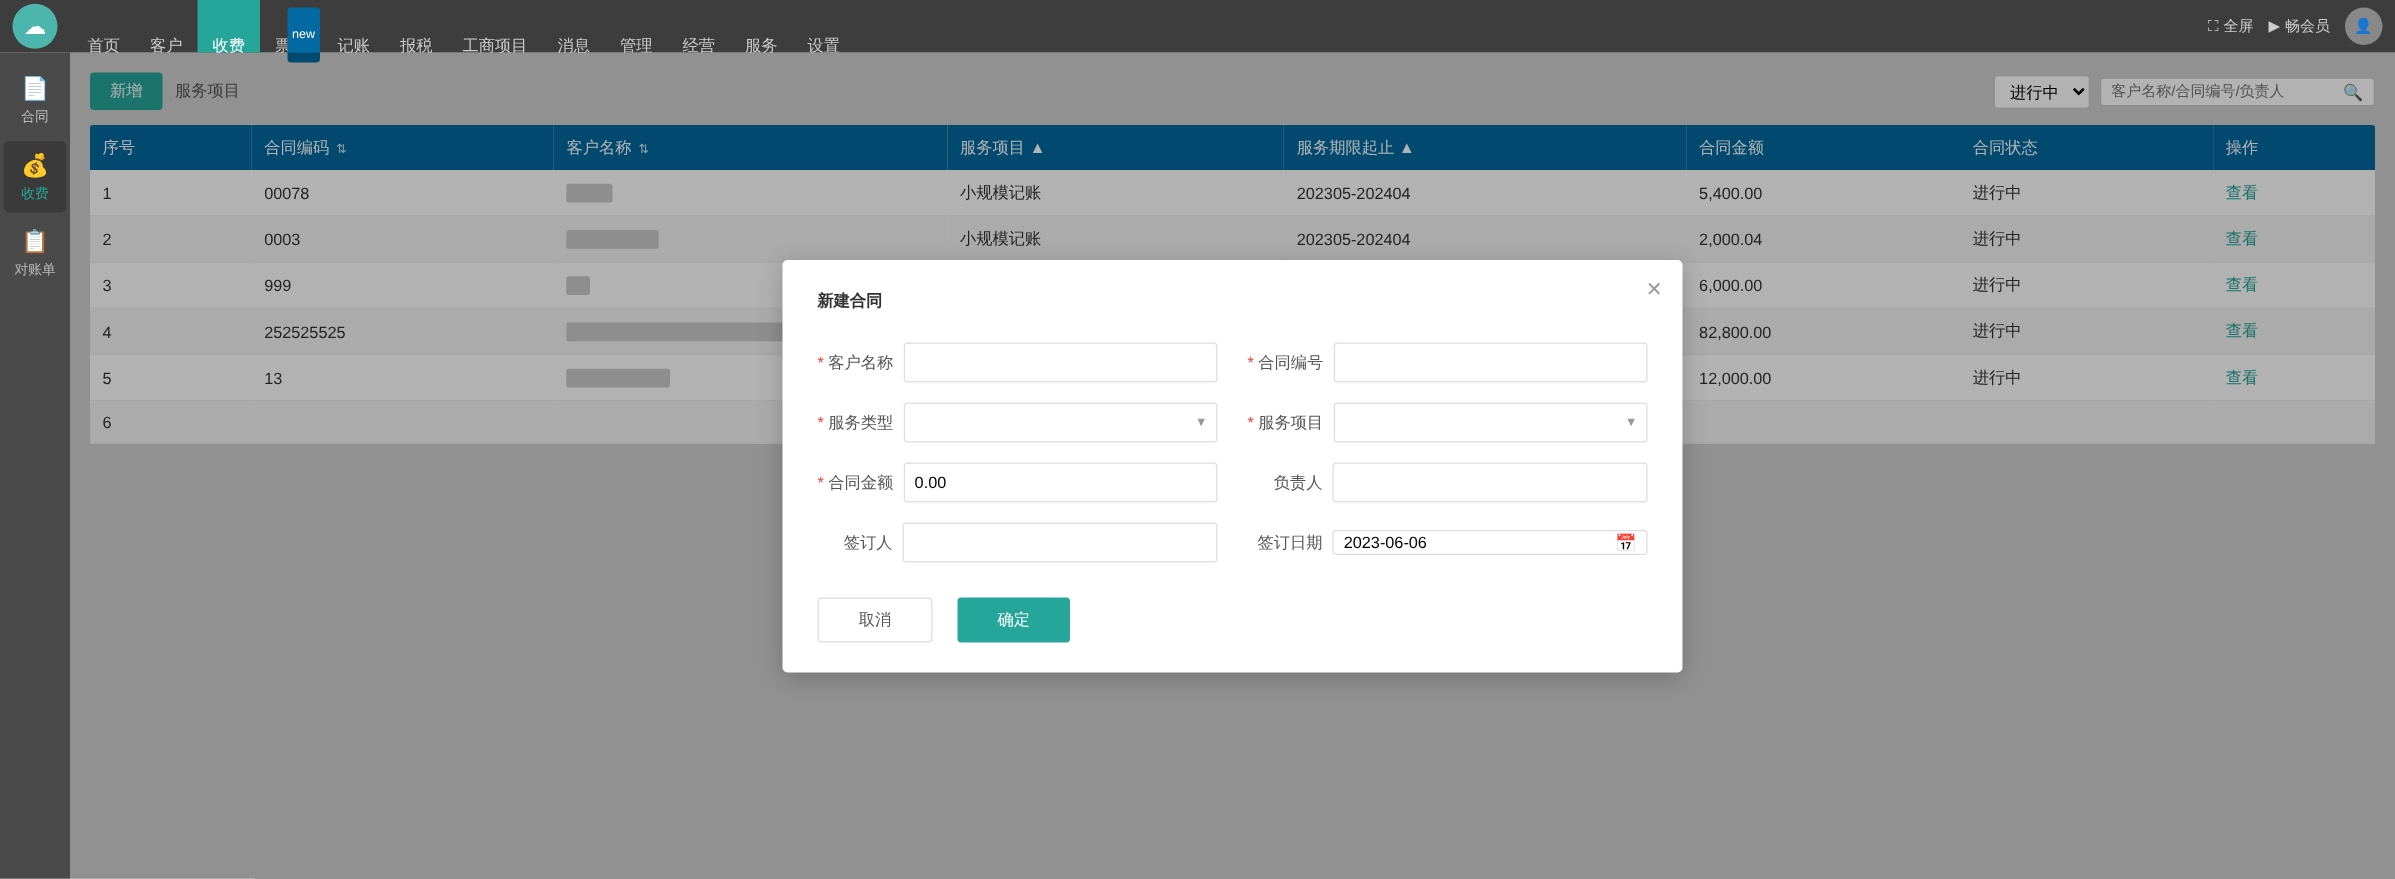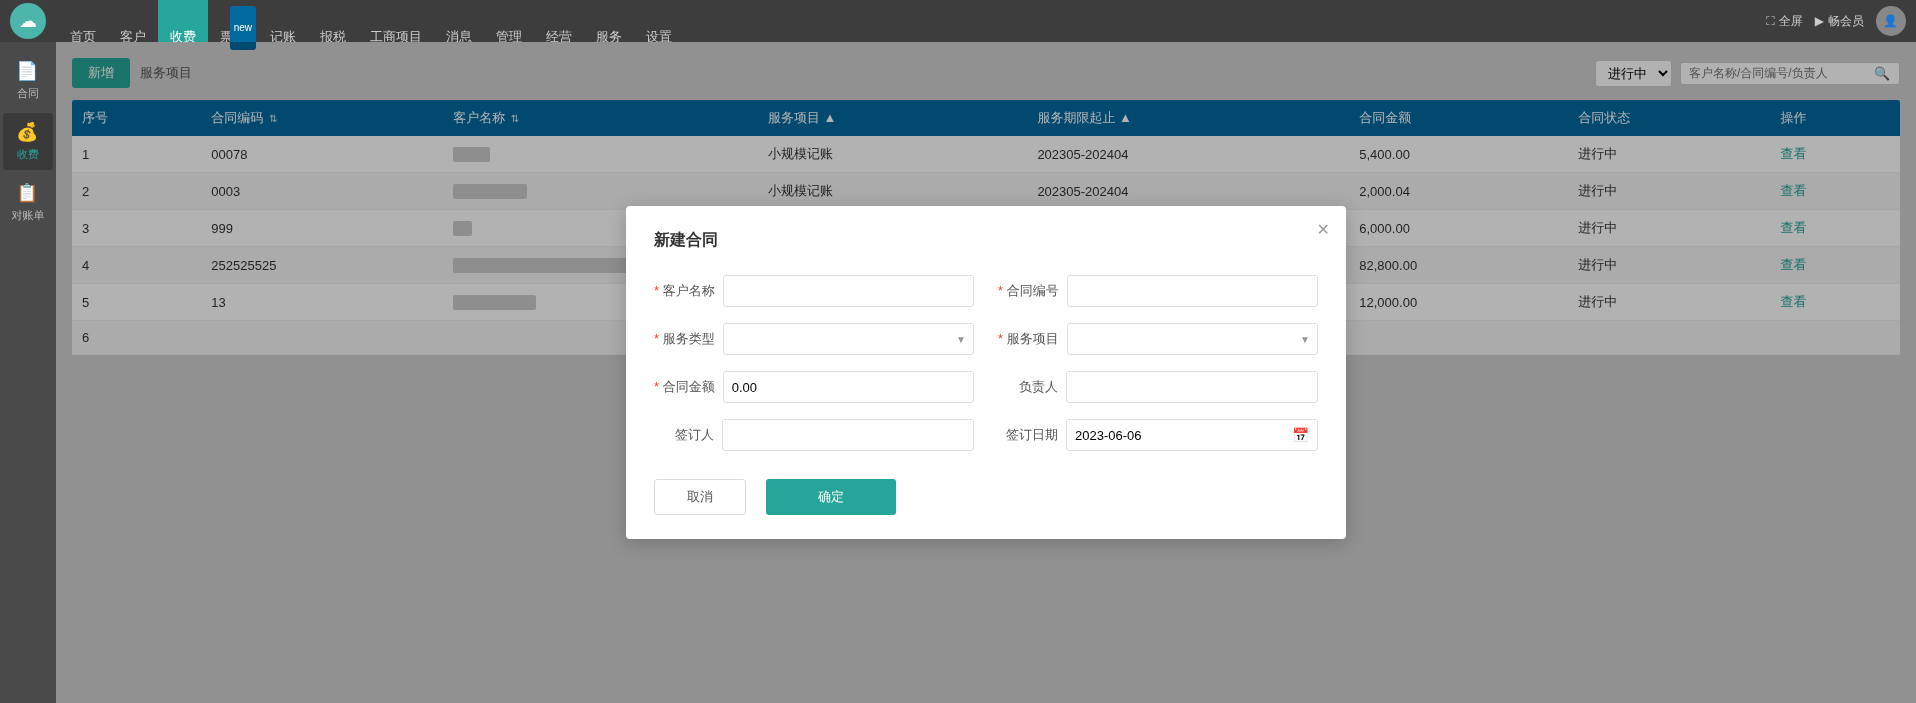--- a/index.html
+++ b/index.html
@@ -220,21 +220,21 @@
     }
     .modal {
       background: white;
       border-radius: 4px;
       width: 720px;
       padding: 24px 28px 24px;
       position: relative;
       box-shadow: 0 4px 20px rgba(0,0,0,0.2);
     }
     .modal-title {
-      font-size: 16px;
+      font-size: 13px;
       font-weight: bold;
       color: #333;
       margin-bottom: 24px;
     }
     .modal-close {
       position: absolute;
       top: 14px;
       right: 16px;
       cursor: pointer;
       font-size: 16px;
@@ -312,35 +312,35 @@
     .btn-cancel {
       padding: 8px 32px;
       border: 1px solid #ddd;
       background: white;
       border-radius: 3px;
       cursor: pointer;
       font-size: 13px;
       color: #555;
     }
     .btn-confirm {
-      padding: 8px 52px;
+      padding: 8px 32px;
       background: #26a69a;
       color: white;
       border: none;
       border-radius: 3px;
       cursor: pointer;
       font-size: 13px;
     }
     .date-input-wrapper {
       flex: 1;
       position: relative;
     }
     .date-input-wrapper input {
       width: 100%;
-      height: 32px;
+      height: 20px;
       border: 1px solid #ddd;
       border-radius: 3px;
       padding: 0 32px 0 8px;
       font-size: 13px;
       outline: none;
     }
     .calendar-icon {
       position: absolute;
       right: 8px;
       top: 50%;

